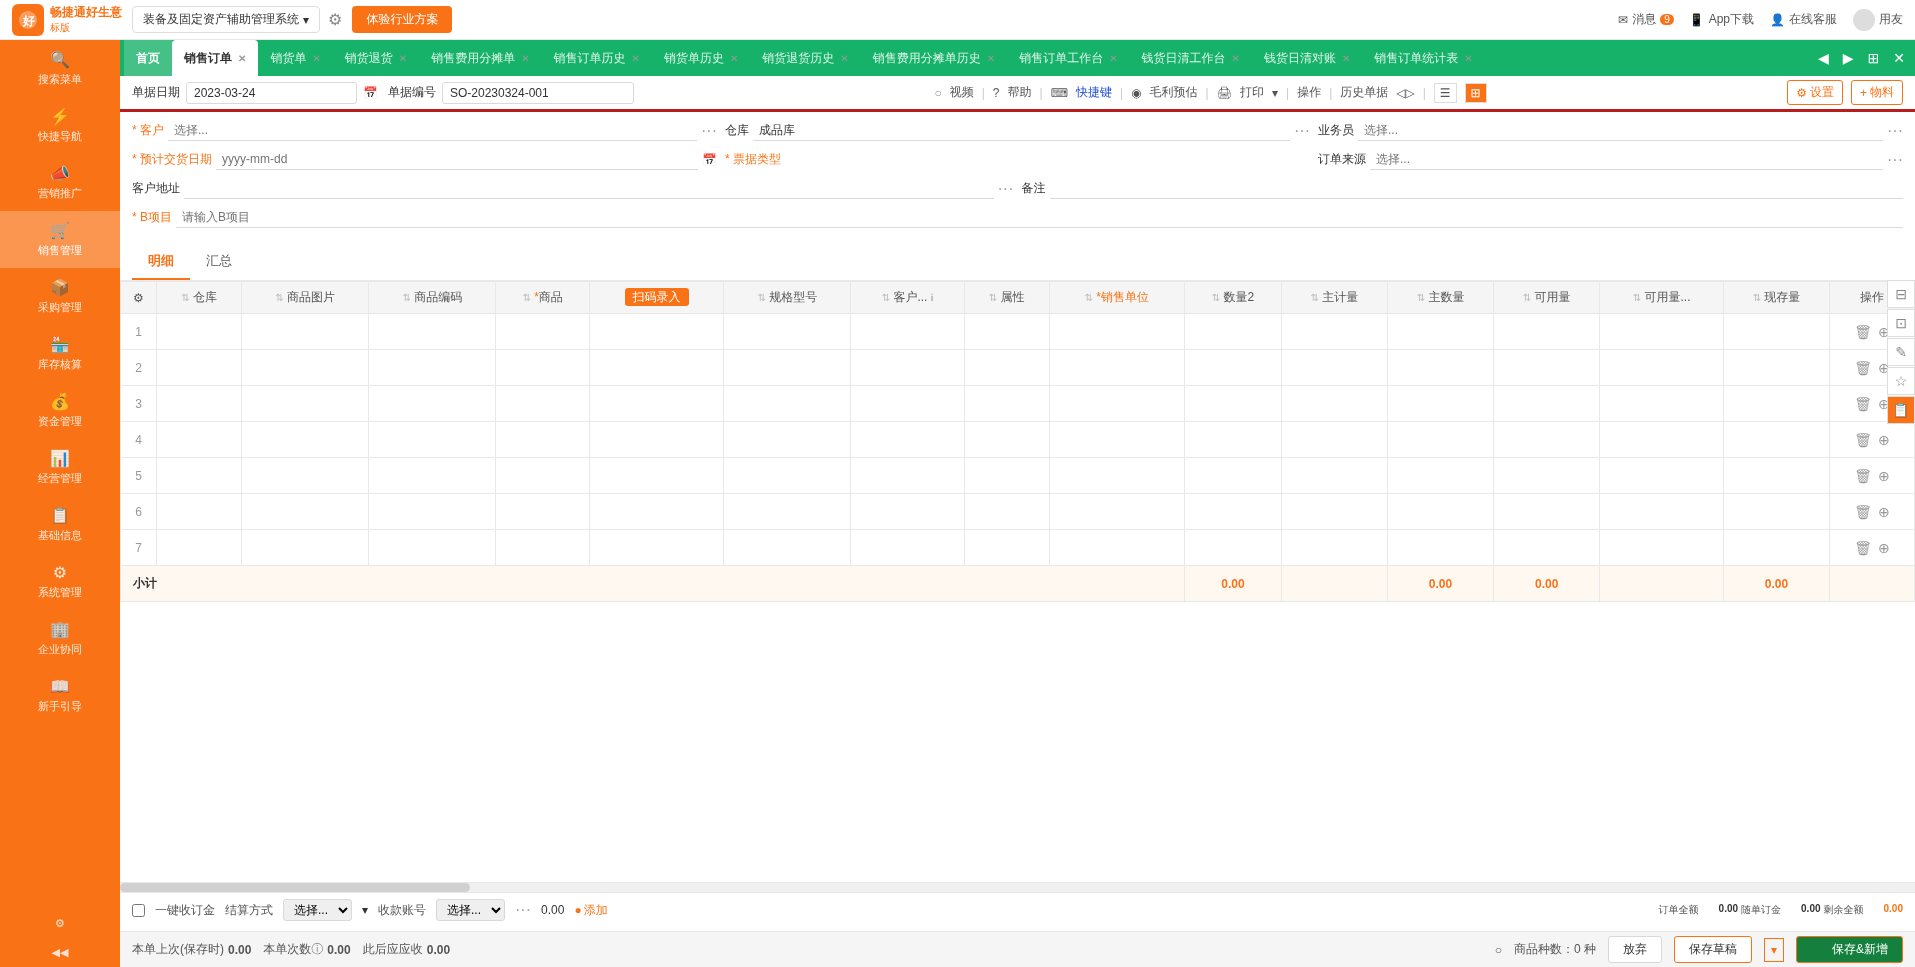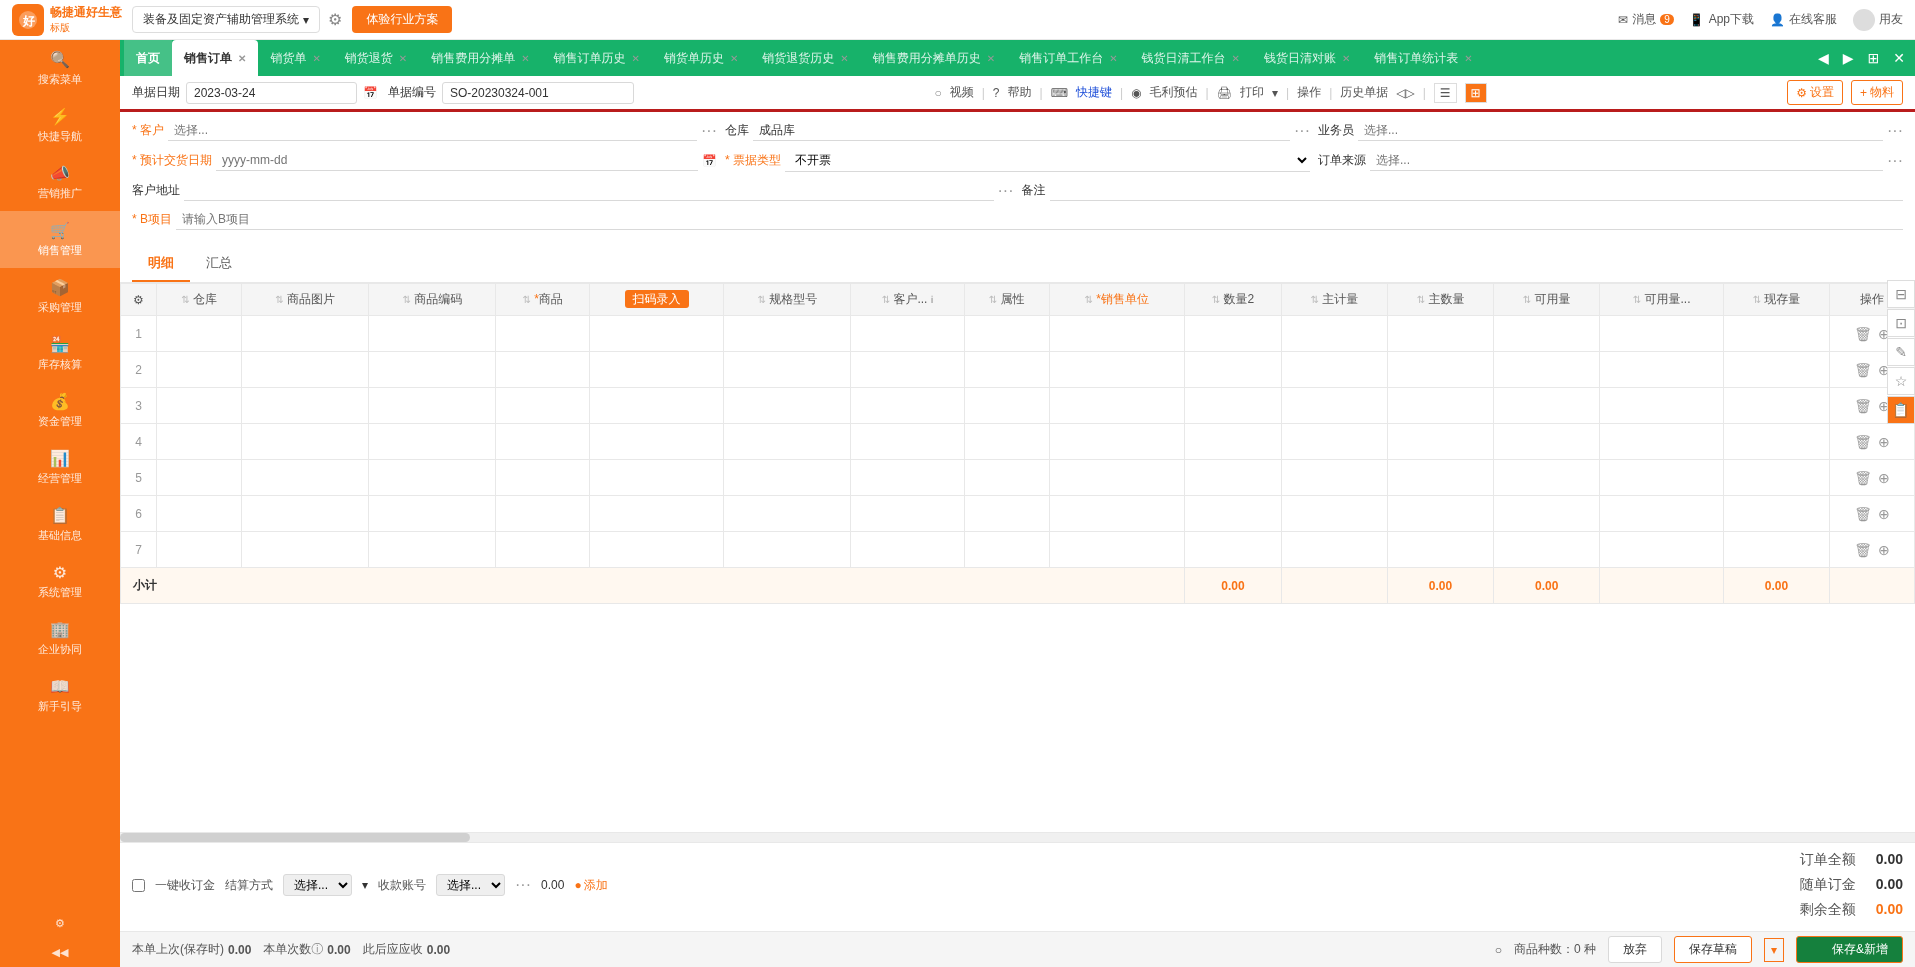--- a/index.html
+++ b/index.html
@@ -332,23 +332,20 @@
           </div>
         </div>
         <div class="form-row">
           <div class="form-field">
             <label style="color:#f97316;">* <span>预计交货日期</span></label>
             <input class="form-input" type="text" style="flex: 2 1 0%;" placeholder="yyyy-mm-dd">
             <span style="cursor:pointer;color:#888;">📅</span>
           </div>
           <div class="form-field">
             <label style="color:#f97316;">* <span>票据类型</span></label>
-            <select class="form-select">
-              <option>不开票</option>
-            </select>
           </div>
           <div class="form-field">
             <label class="normal">订单来源</label>
             <input class="form-input" type="text" style="flex: 2 1 0%;" placeholder="选择...">
             <span class="form-dots">···</span>
           </div>
         </div>
         <div class="form-row">
           <div class="form-field" style="flex:2;">
             <label class="normal">客户地址</label>
@@ -600,21 +597,21 @@
           <select class="footer-select">
             <option>选择...</option>
           </select>
           <span class="form-dots">···</span>
           <span class="footer-value">0.00</span>
           <div class="footer-add-btn">
             <span style="color:#f97316;">●</span>
             <span>添加</span>
           </div>
 
-          <div style="margin-left:auto;display:flex;flex-direction:column;gap:3px;font-size:14px;">
+          <div style="margin-left:auto;display:flex;flex-direction:row;gap:3px;font-size:10px;">
             <div class="summary-row">
               <span class="summary-label">订单全额</span>
               <span class="summary-value">0.00</span>
             </div>
             <div class="summary-row">
               <span class="summary-label">随单订金</span>
               <span class="summary-value">0.00</span>
             </div>
             <div class="summary-row">
               <span class="summary-label">剩余全额</span>

